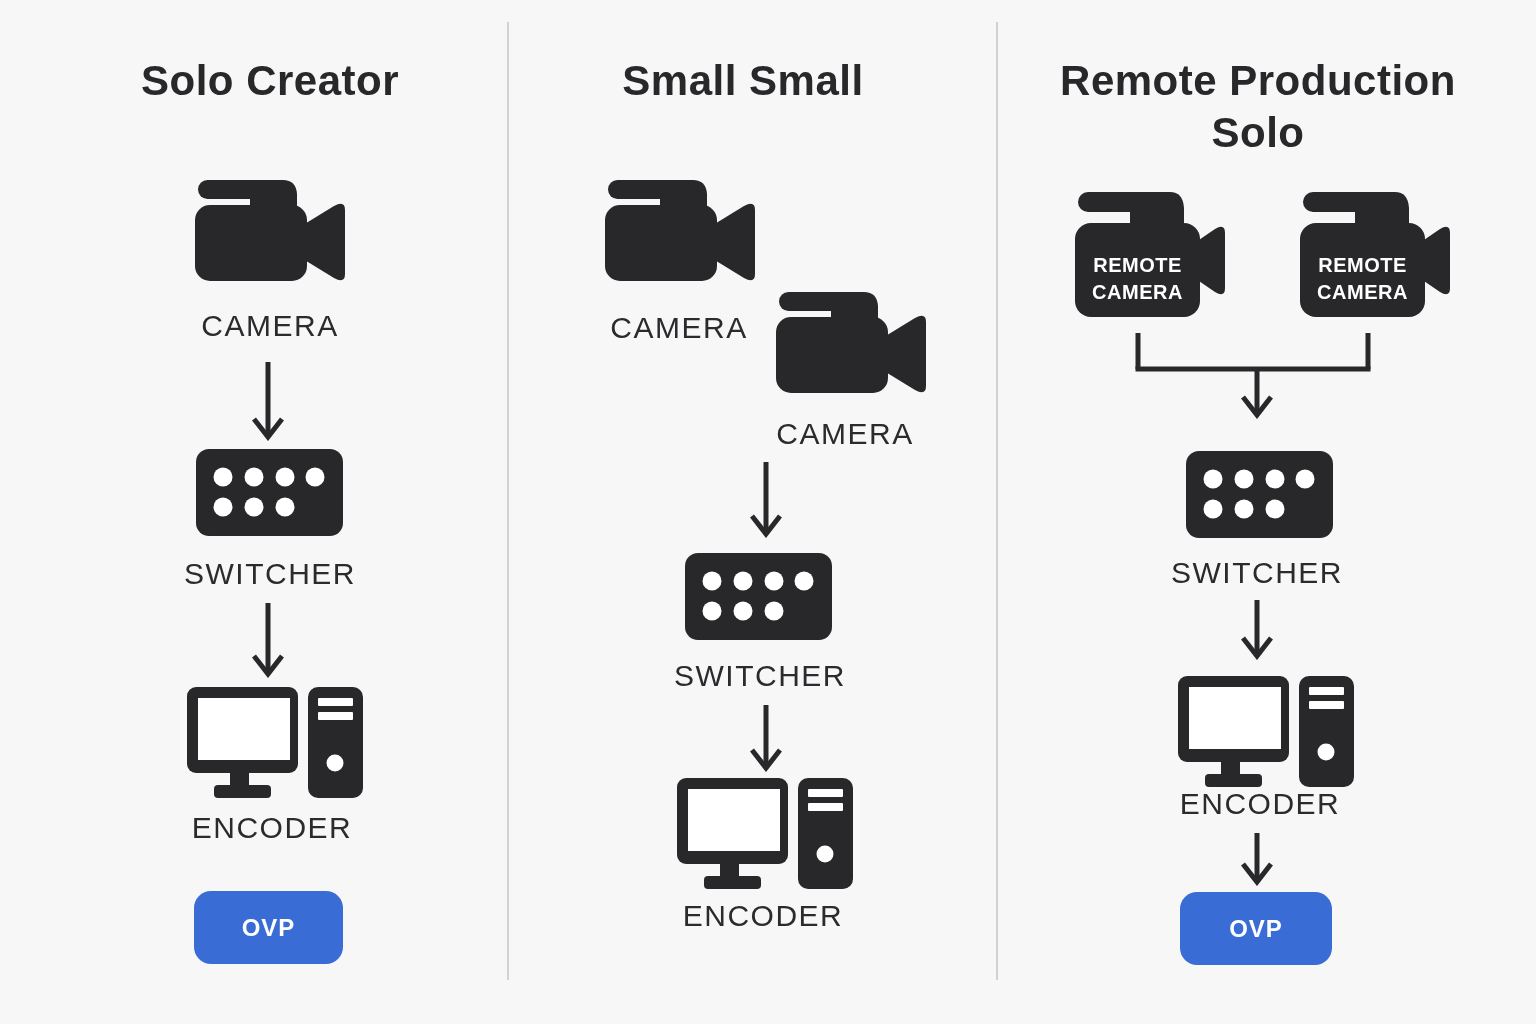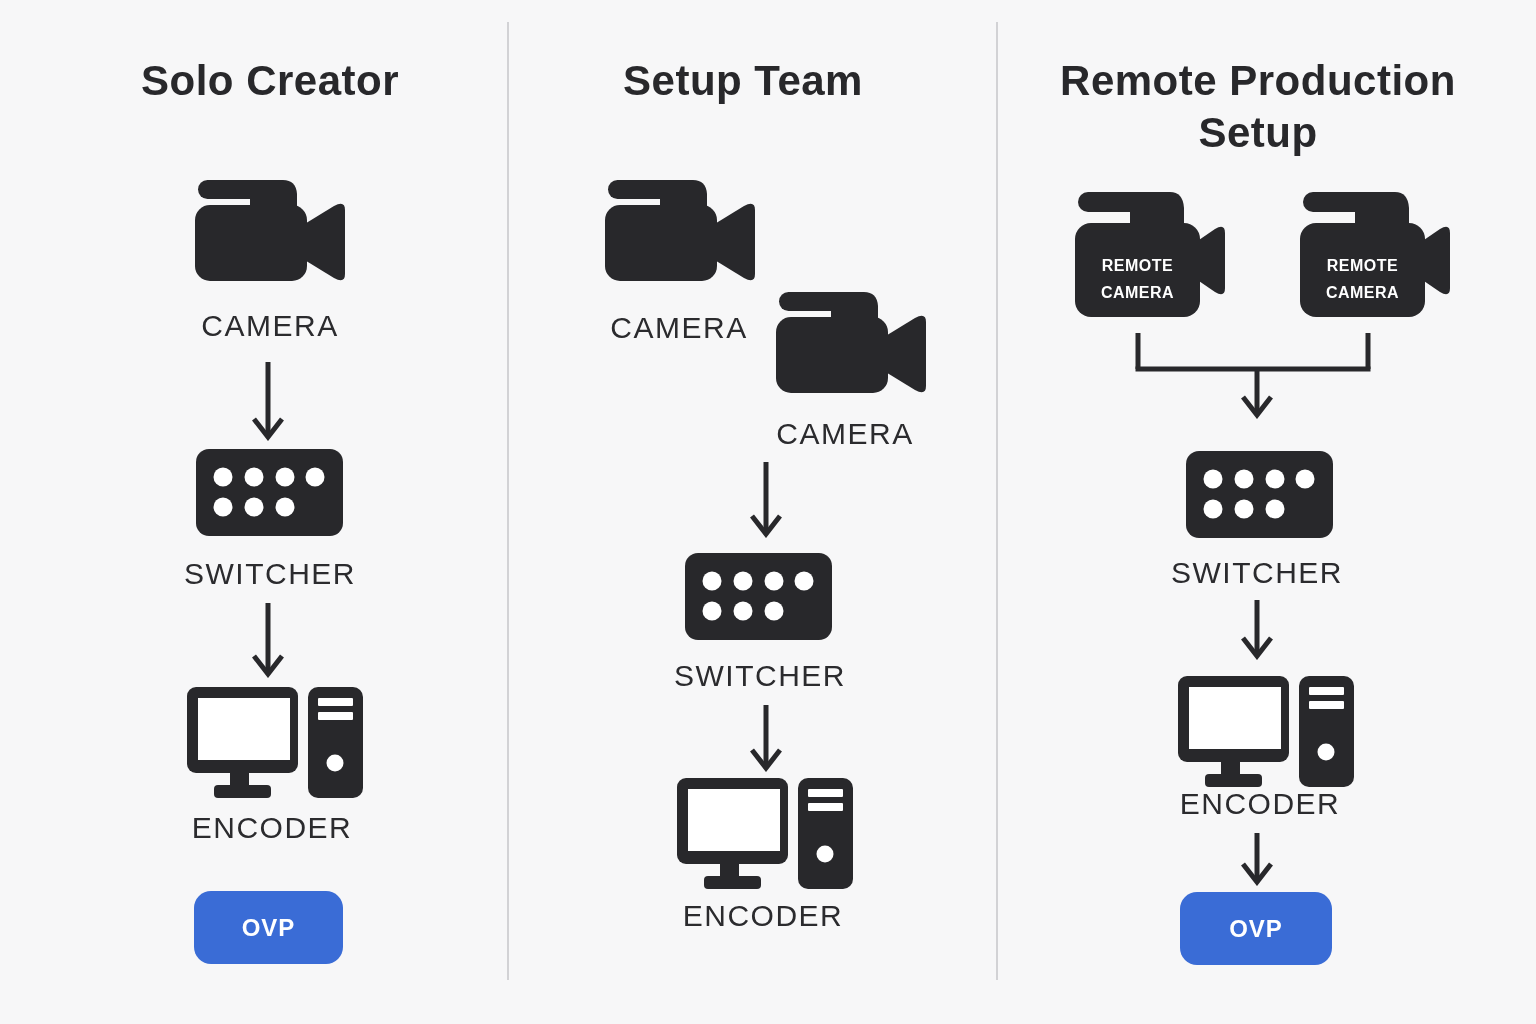--- a/index.html
+++ b/index.html
@@ -50,21 +50,21 @@
     font-size:24px;
     font-weight:700;
     letter-spacing:1px;
   }
   .remote-cam{position:absolute;}
   .remote-cam .cam-text{
     position:absolute;
     left:0;top:62px;width:125px;
     text-align:center;
     color:#ffffff;
-    font-size:16px;
+    font-size:20px;
     font-weight:700;
     line-height:27px;
     letter-spacing:0.5px;
   }
 </style>
 </head>
 <body>
 
 <svg width="0" height="0" style="position:absolute" aria-hidden="true">
   <defs>
@@ -142,21 +142,21 @@
 
   <svg class="abs icon" style="left:187px;top:687px" width="176" height="111">
       <use href="#sym-encoder"></use>
     </svg>
   <div class="node-label" style="left:122px;top:811px">ENCODER</div>
 
   <div class="ovp" style="left: 194px; top: 891px; width: 149px; height: 73px; background: rgb(58, 108, 214);">
     <span style="color: rgb(255, 255, 255);">OVP</span>
   </div>
 
-  <div class="col-title" style="left:513px;top:55px">Setup Team</div>
+  <div class="col-title" style="left:513px;top:55px">Small Small</div>
 
   <svg class="abs icon" style="left:605px;top:172px" width="153" height="110">
       <use href="#sym-camera"></use>
     </svg>
   <div class="node-label" style="left:529px;top:311px">CAMERA</div>
 
   <svg class="abs icon" style="left:776px;top:284px" width="153" height="110">
       <use href="#sym-camera"></use>
     </svg>
   <div class="node-label" style="left:695px;top:417px">CAMERA</div>
@@ -174,21 +174,21 @@
   <svg class="abs arrow" style="left:748px;top:703px" width="36" height="69">
     <path d="M18 2 V63" stroke="currentColor" stroke-width="5" fill="none"></path>
     <path d="M4 47 L18 65 L32 47" stroke="currentColor" stroke-width="5" fill="none"></path>
   </svg>
 
   <svg class="abs icon" style="left:677px;top:778px" width="176" height="111">
       <use href="#sym-encoder"></use>
     </svg>
   <div class="node-label" style="left:613px;top:899px">ENCODER</div>
 
-  <div class="col-title" style="left:1028px;top:55px">Remote Production Setup</div>
+  <div class="col-title" style="left:1028px;top:55px">Remote Production Solo</div>
 
   <div class="remote-cam" style="left:1075px;top:190px;width:150px;height:127px">
     <svg class="icon" width="150" height="127">
         <use href="#sym-remote-camera"></use>
       </svg>
     <div class="cam-text" style="color: rgb(255, 255, 255);">
       <div>REMOTE</div>
       <div>CAMERA</div>
     </div>
   </div>

